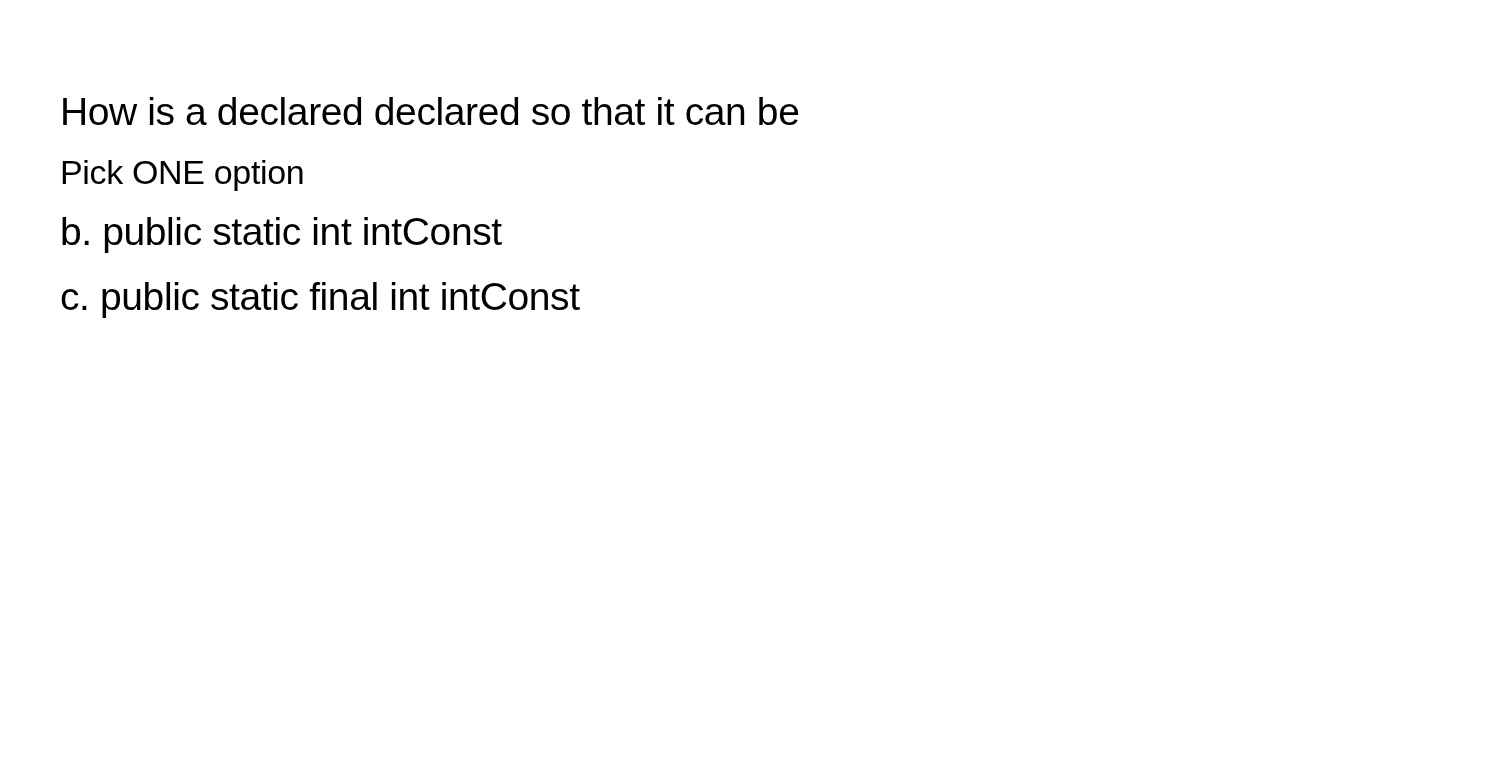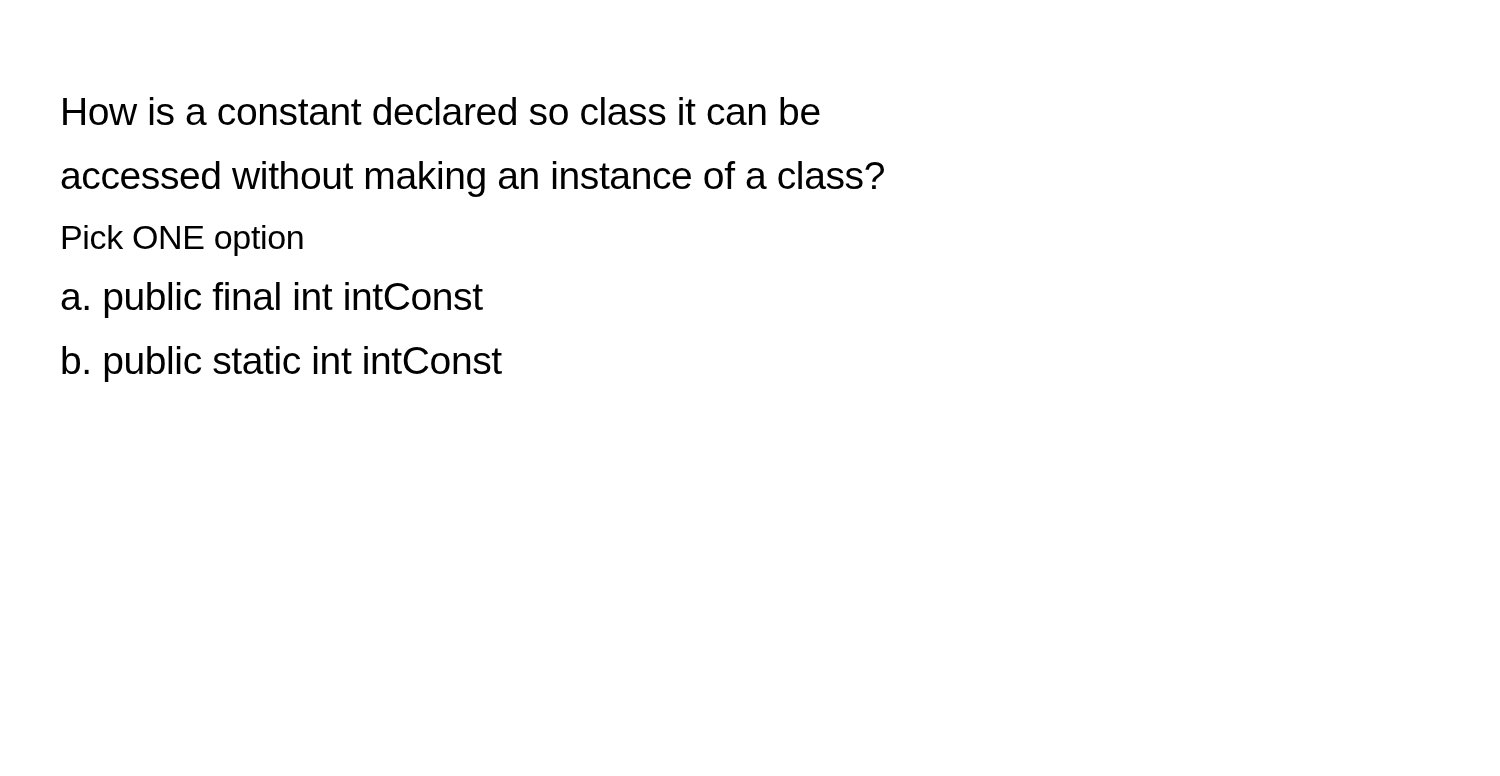--- a/index.html
+++ b/index.html
@@ -34,22 +34,21 @@
       letter-spacing: -0.01em;
     }
     .option-item {
       display: block;
     }
   </style>
 </head>
 <body>
 
 <div class="question-text">
-  <span>How is a constant declared so class it can be</span><br>
-  <span>accessed without making an instance of a class?</span>
+  <span>How is a declared declared so that it can be</span><br>
 </div>
 
 <div class="instruction-text">Pick ONE option</div>
 
 <div class="options-list">
-  <span class="option-item">a. public final int intConst</span>
   <span class="option-item">b. public static int intConst</span>
+  <span class="option-item">c. public static final int intConst</span>
 </div>
 
 </body></html>

